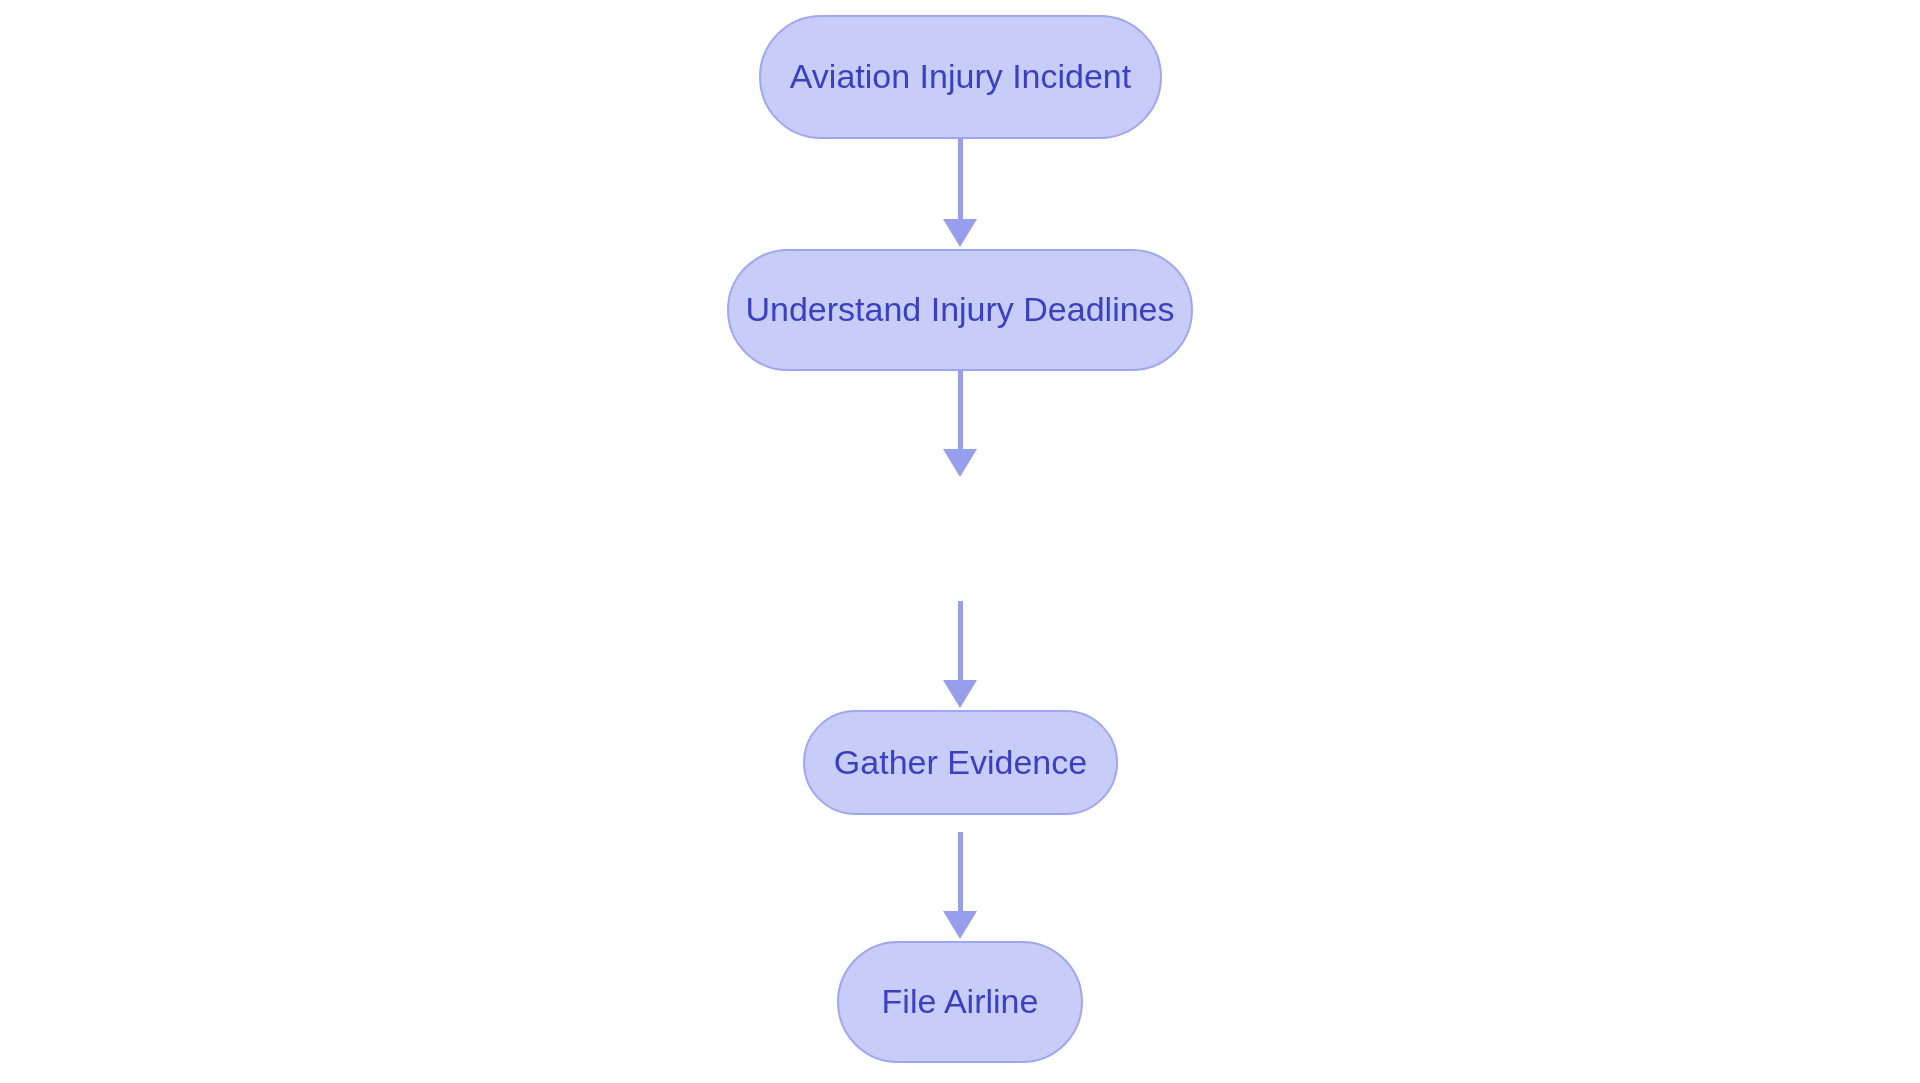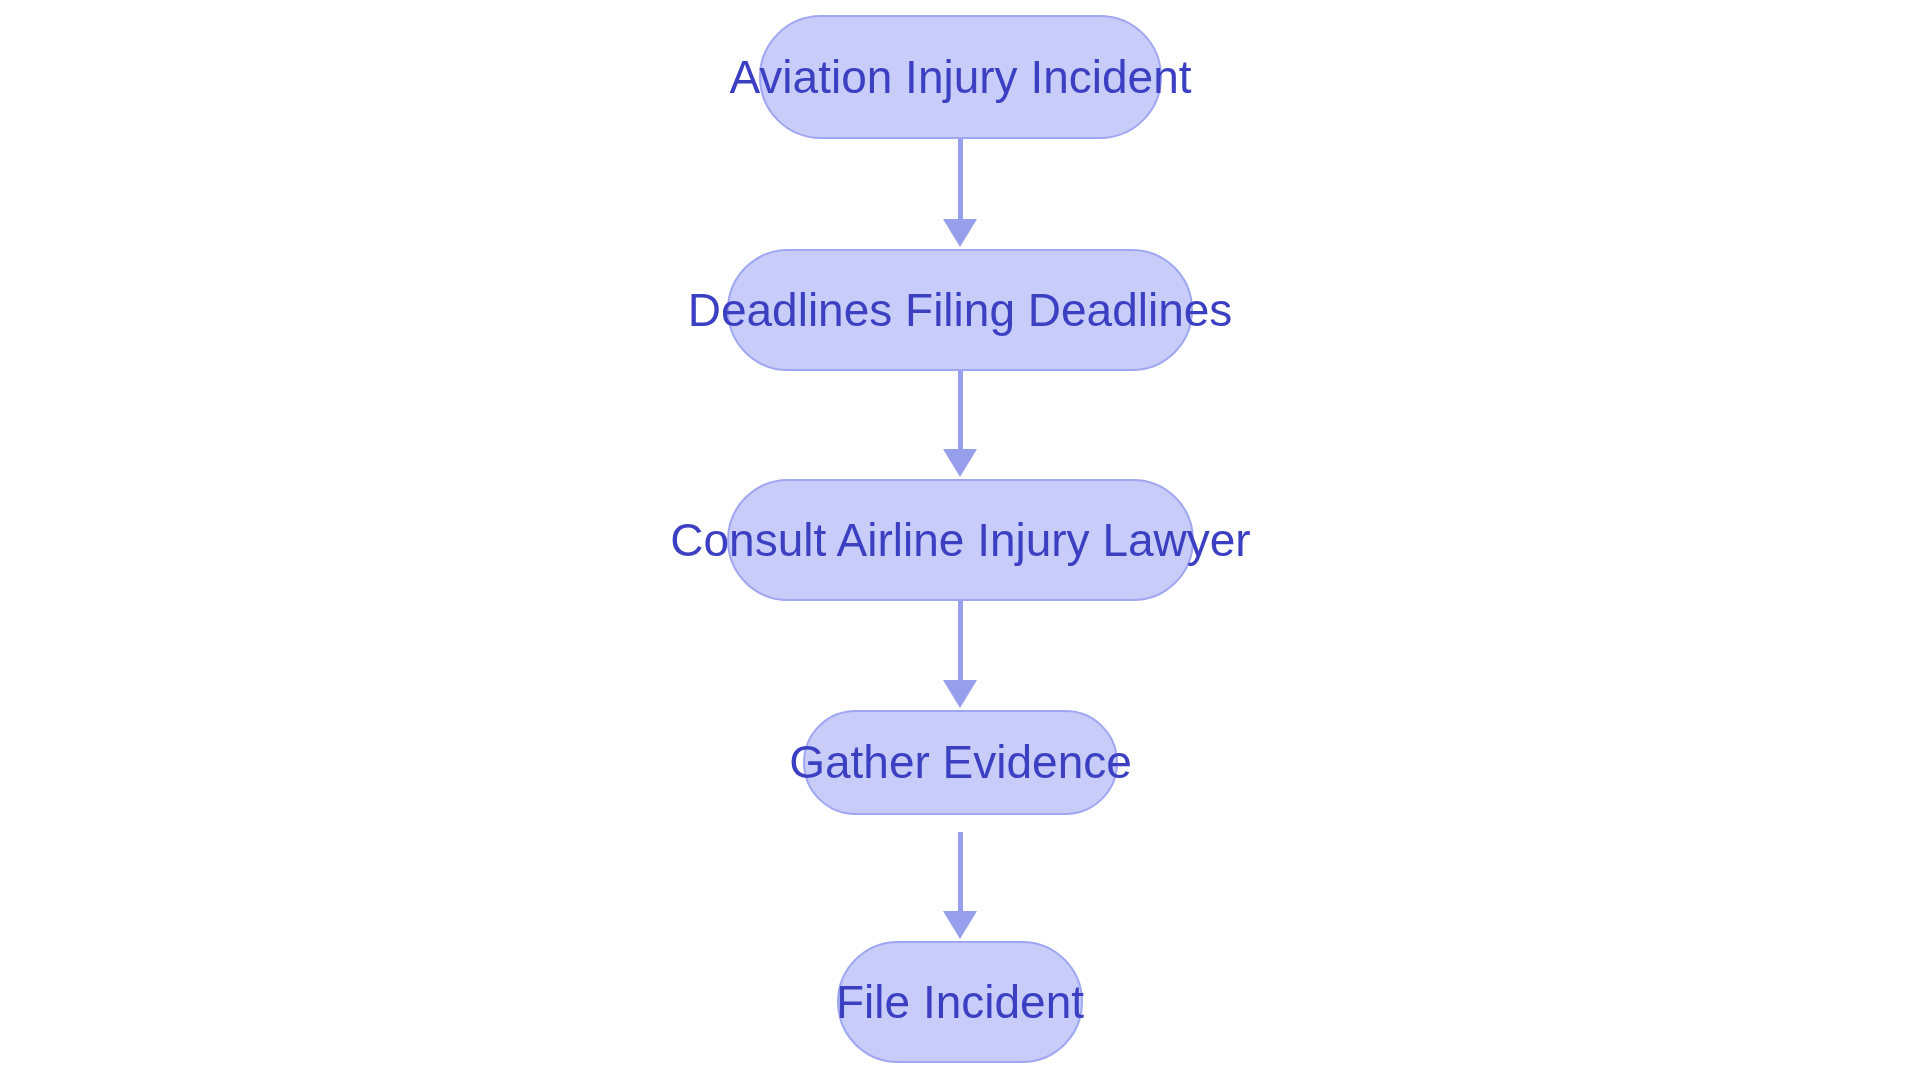--- a/index.html
+++ b/index.html
@@ -26,21 +26,21 @@
     background: var(--node-fill);
     border: 2px solid var(--node-border);
     border-radius: 62px;
     display: flex;
     align-items: center;
     justify-content: center;
     text-align: center;
   }
   .flow-node .node-label {
     color: var(--node-text);
-    font-size: 46px;
+    font-size: 34px;
     line-height: 1.15;
     white-space: nowrap;
   }
   .node-1 { left: 759px; top: 15px;  width: 403px; height: 124px; }
   .node-2 { left: 727px; top: 249px; width: 466px; height: 122px; }
   .node-3 { left: 727px; top: 479px; width: 467px; height: 122px; }
   .node-4 { left: 803px; top: 710px; width: 315px; height: 105px; }
   .node-5 { left: 837px; top: 941px; width: 246px; height: 122px; }
 
   .arrow-stem {
@@ -73,37 +73,34 @@
 <div class="canvas">
 
   <div class="flow-node node-1">
     <span class="node-label">Aviation Injury Incident</span>
   </div>
 
   <div class="arrow-stem stem-1"></div>
   <div class="arrow-head head-1"></div>
 
   <div class="flow-node node-2">
-    <span class="node-label">Deadlines Filing Deadlines</span>
+    <span class="node-label">Understand Injury Deadlines</span>
   </div>
 
   <div class="arrow-stem stem-2"></div>
   <div class="arrow-head head-2"></div>
 
-  <div class="flow-node node-3">
-    <span class="node-label">Consult Airline Injury Lawyer</span>
-  </div>
 
   <div class="arrow-stem stem-3"></div>
   <div class="arrow-head head-3"></div>
 
   <div class="flow-node node-4">
     <span class="node-label">Gather Evidence</span>
   </div>
 
   <div class="arrow-stem stem-4"></div>
   <div class="arrow-head head-4"></div>
 
   <div class="flow-node node-5">
-    <span class="node-label">File Incident</span>
+    <span class="node-label">File Airline</span>
   </div>
 
 </div>
 
 </body></html>

